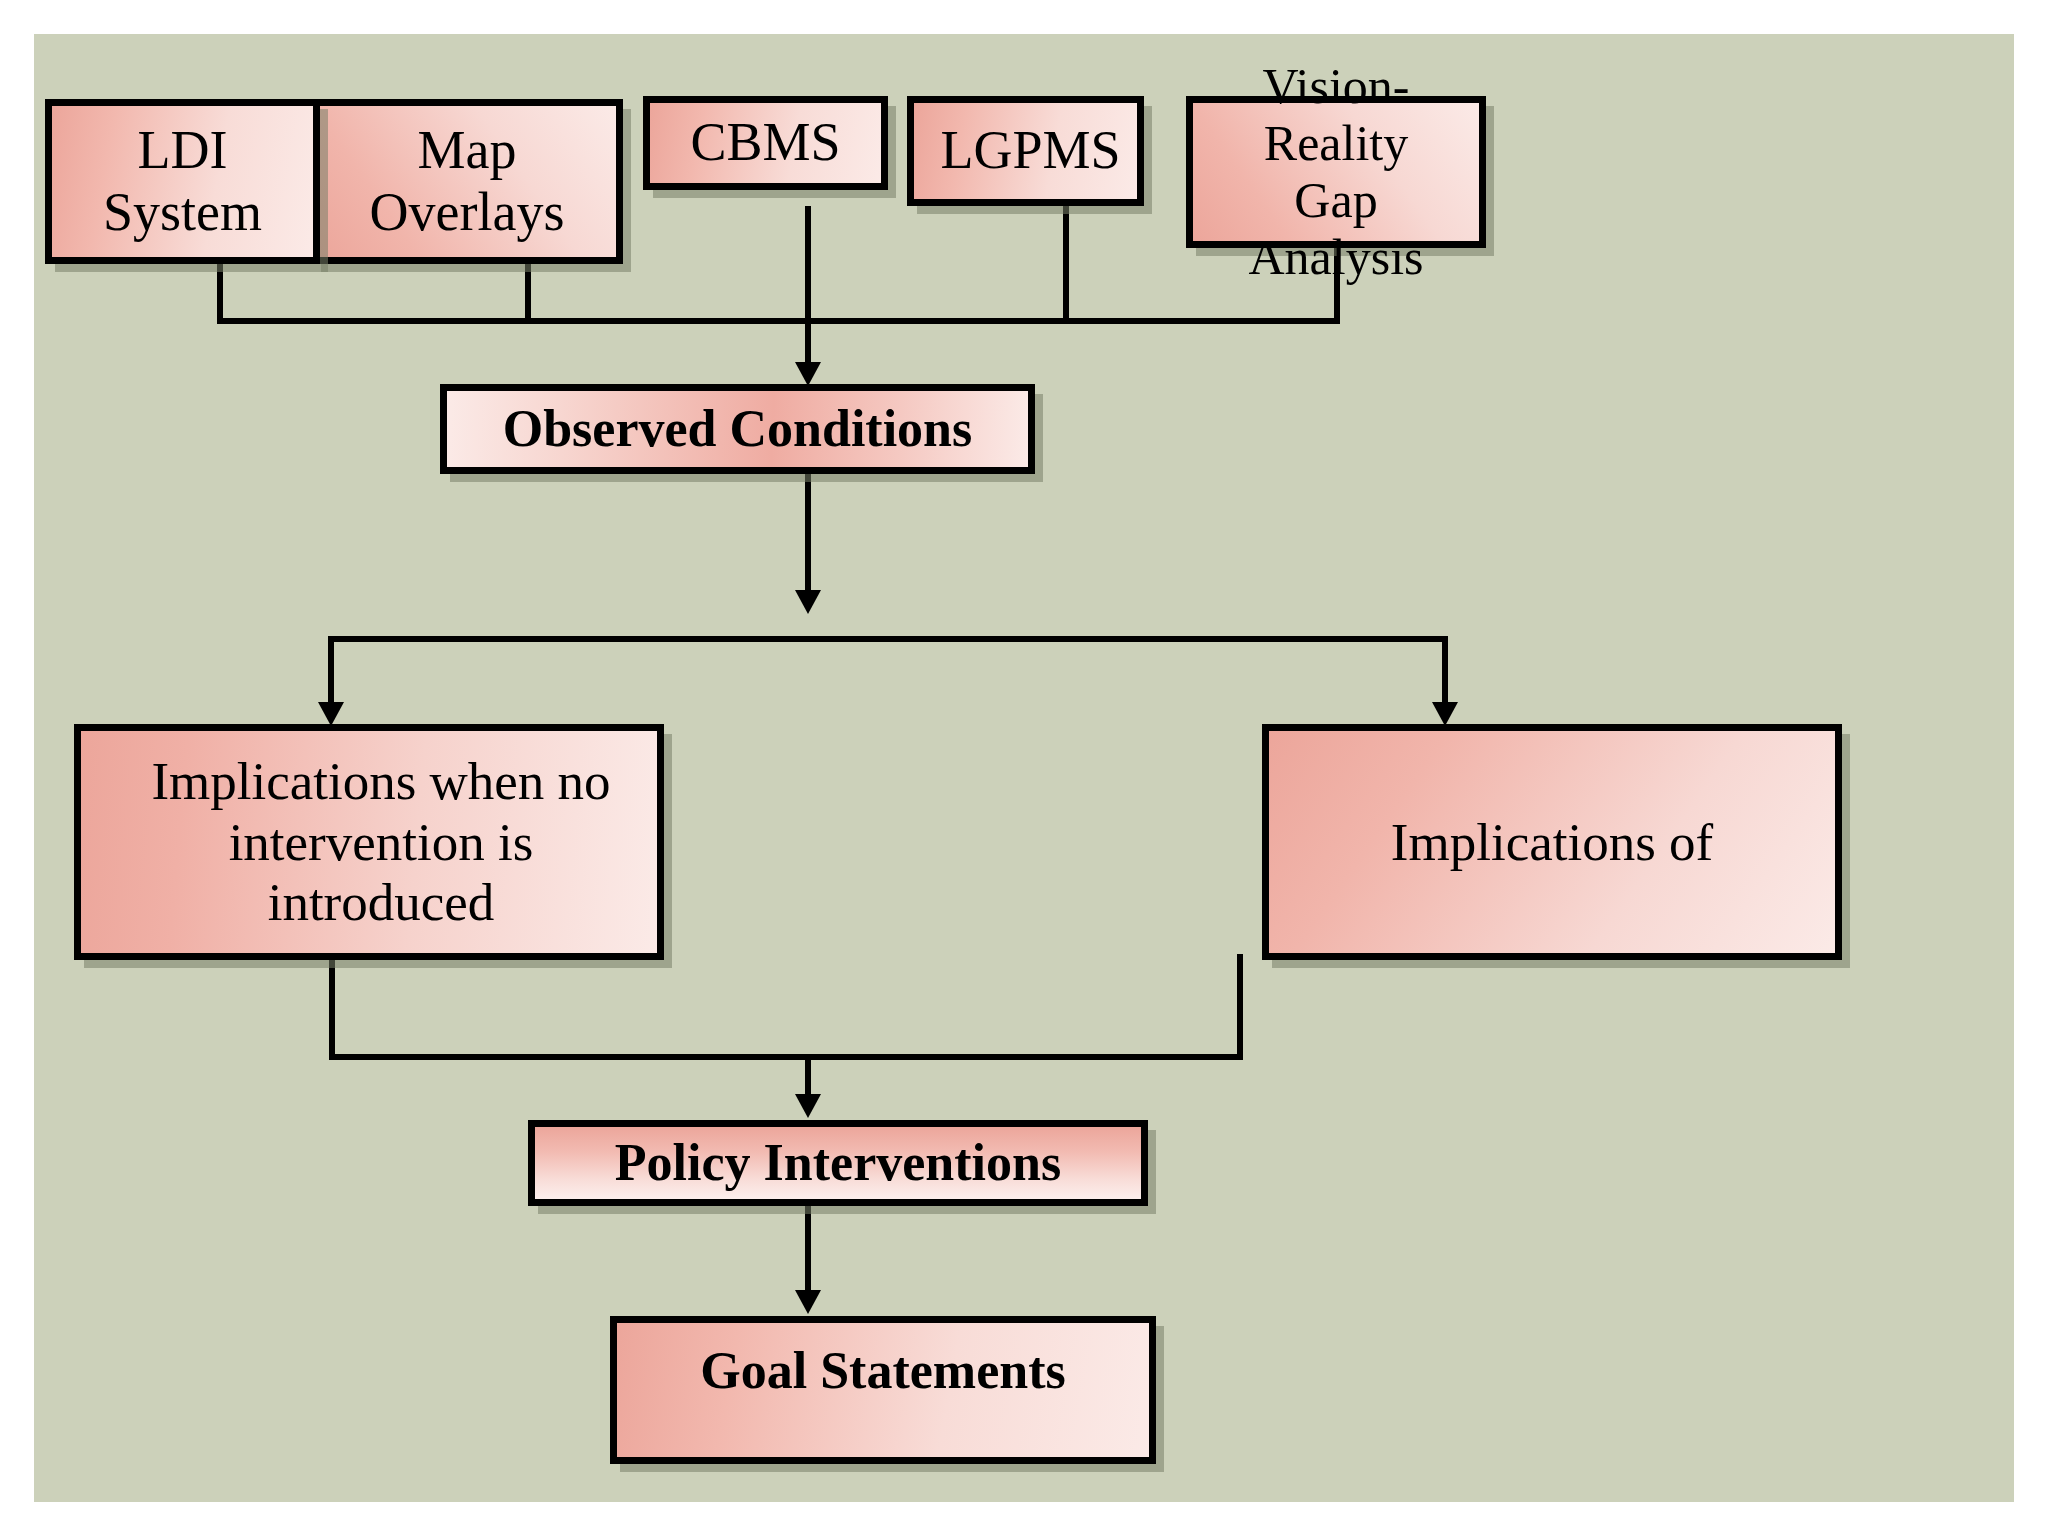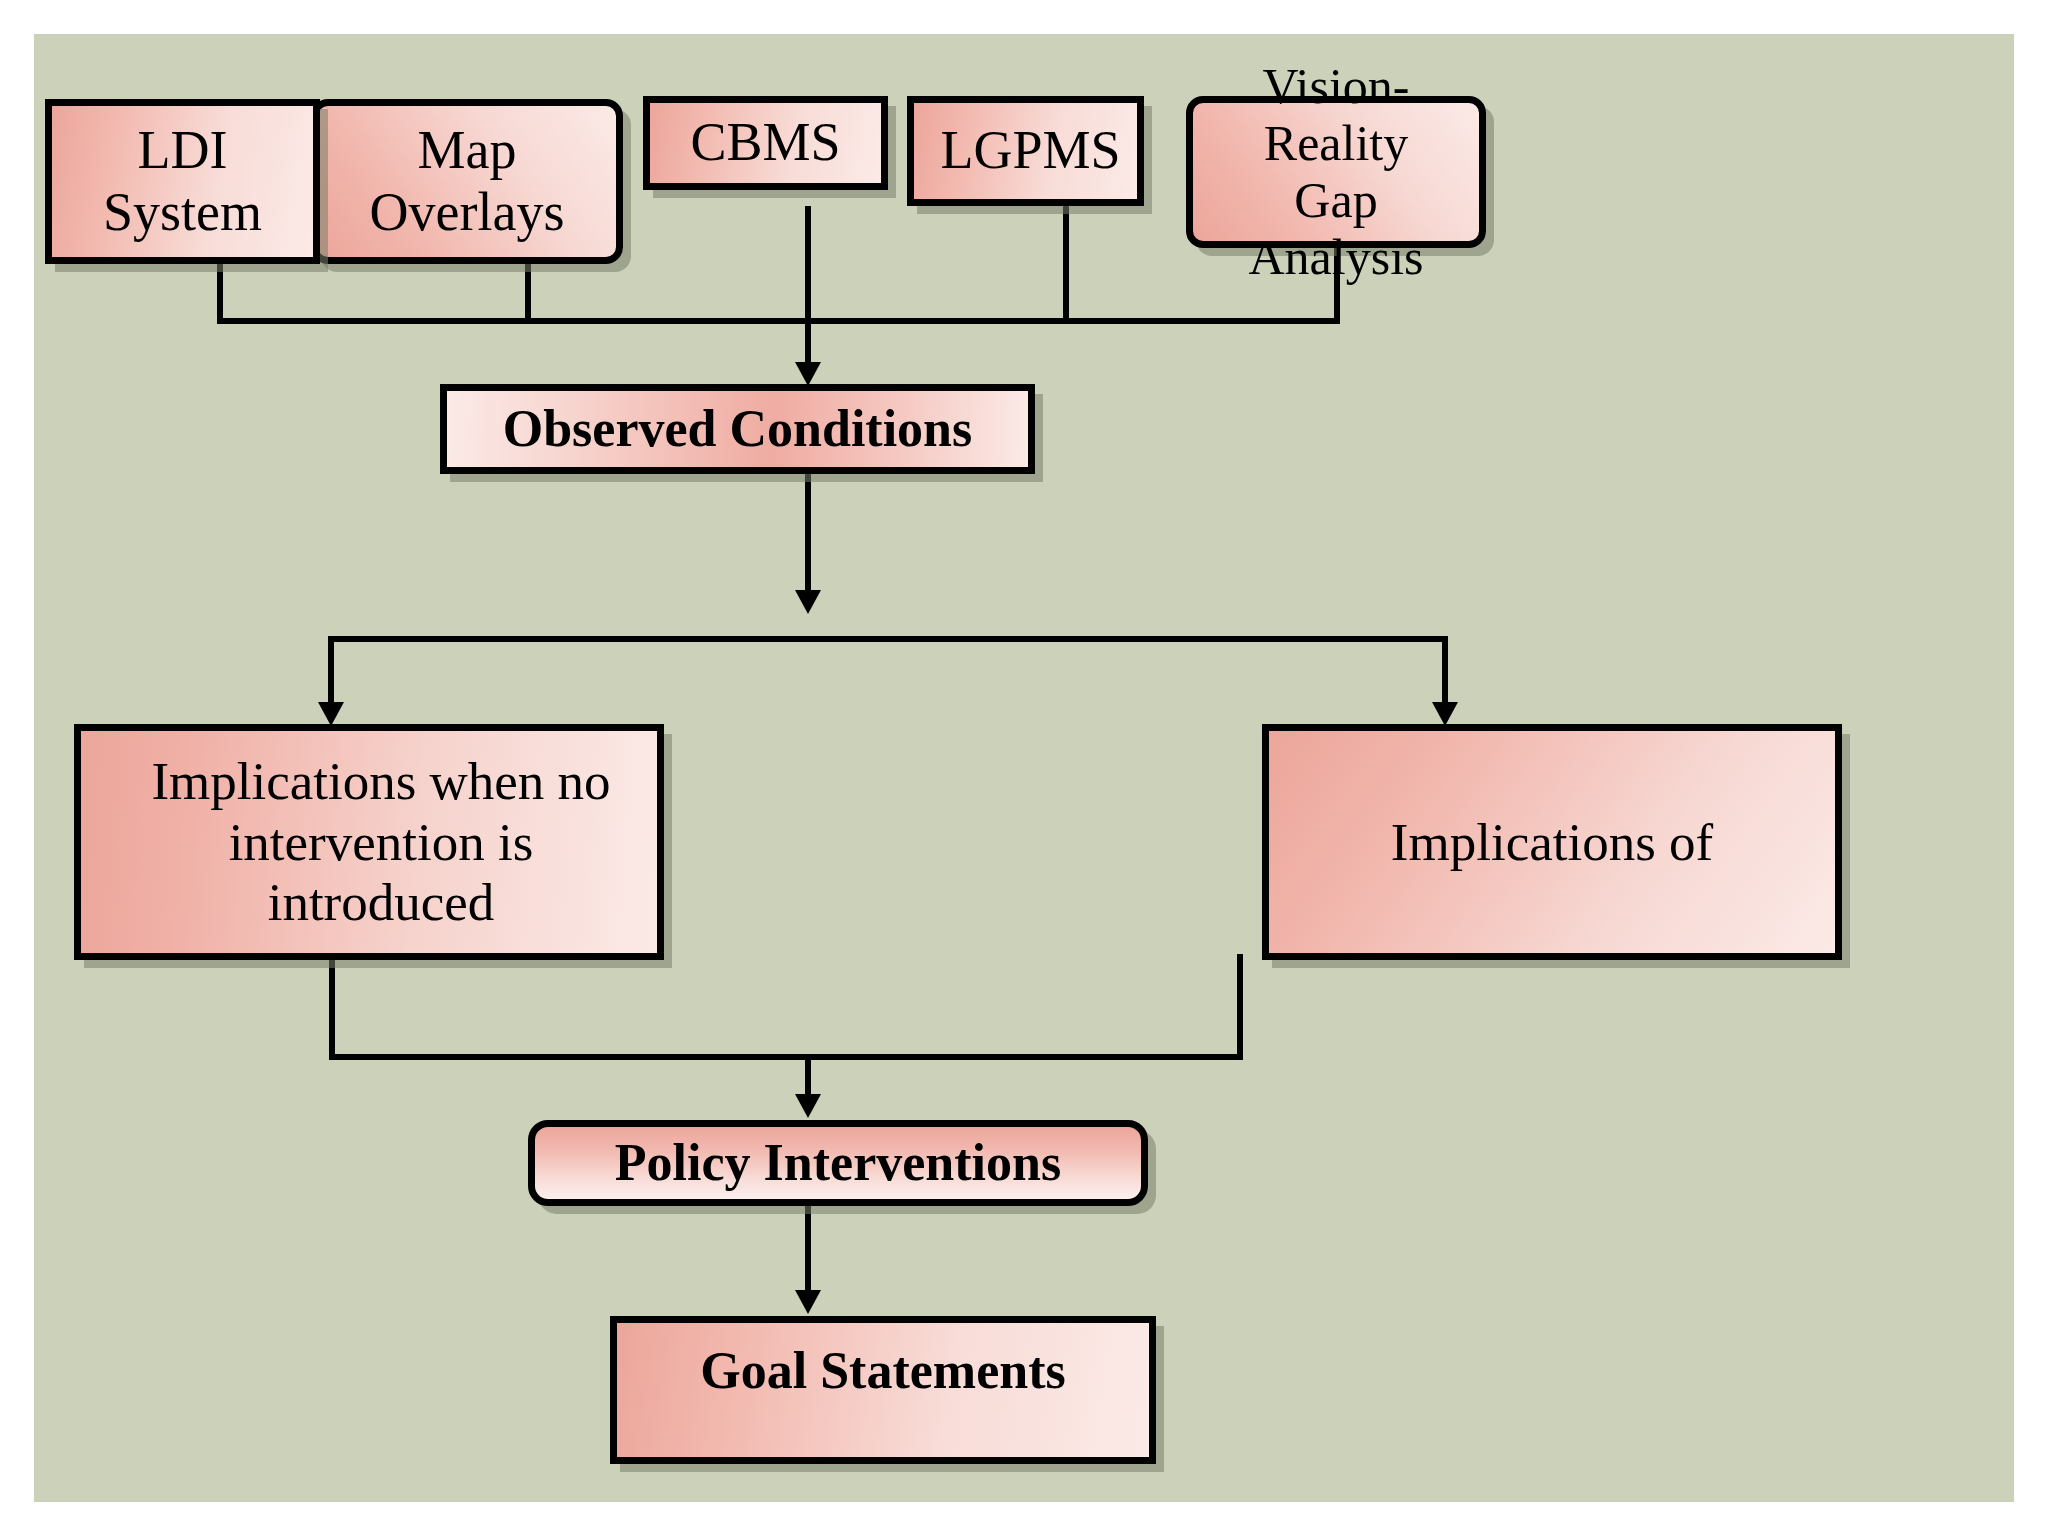--- a/index.html
+++ b/index.html
@@ -34,24 +34,24 @@
     text-align: center;
     color: #000000;
     line-height: 1.14;
     box-shadow: 9px 9px 0 -1px rgba(120,128,104,0.55);
     z-index: 5;
   }
   .node .lbl { display: block; width: 100%; padding: 0 10px; }
 
   
   .g-lr  { background: linear-gradient(100deg, #eca69b 0%, #f2b8ae 22%, #f8dcd7 62%, #fbeae7 100%); }
-  .g-diag{ background: linear-gradient(55deg, #eca69b 0%, #f1b5ab 25%, #f7d8d3 65%, #fbeae7 100%); border-radius: 17px; }
+  .g-diag{ background: linear-gradient(55deg, #eca69b 0%, #f1b5ab 25%, #f7d8d3 65%, #fbeae7 100%); }
   .g-diag2{ background: linear-gradient(125deg, #eca69b 0%, #f1b5ab 25%, #f7d8d3 66%, #fbeae7 100%); }
   .g-ctr { background: linear-gradient(92deg, #fbeae7 0%, #f7d6d0 20%, #efaca2 56%, #f5c9c2 78%, #fbeae7 100%); }
-  .g-tb  { background: linear-gradient(180deg, #eca69b 0%, #f2bbb2 35%, #f8dcd7 72%, #fcefed 100%); border-radius: 20px; }
+  .g-tb  { background: linear-gradient(180deg, #eca69b 0%, #f2bbb2 35%, #f8dcd7 72%, #fcefed 100%); }
   .g-lr2 { background: linear-gradient(95deg, #eca69b 0%, #f0b0a6 18%, #f6d2cc 58%, #fbeae7 100%); padding-left: 24px; }
 
   .bold { font-weight: bold; justify-content: flex-end; }
 
   
   .ln-v, .ln-h {
     position: absolute;
     background: #000000;
     z-index: 2;
   }

